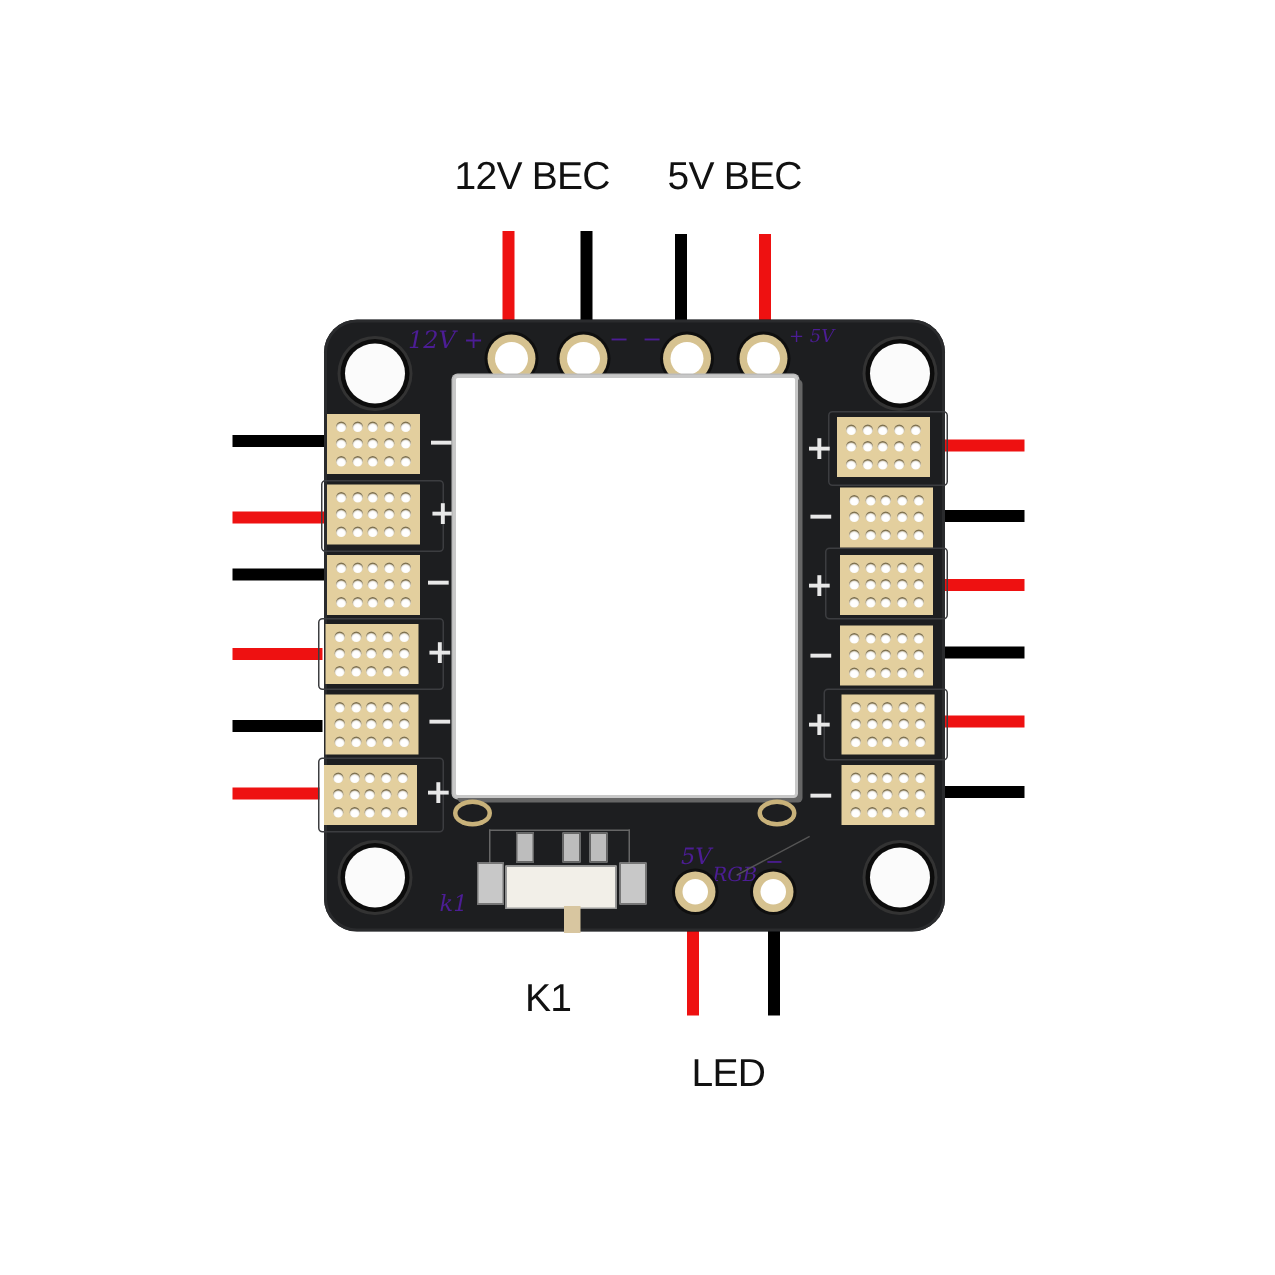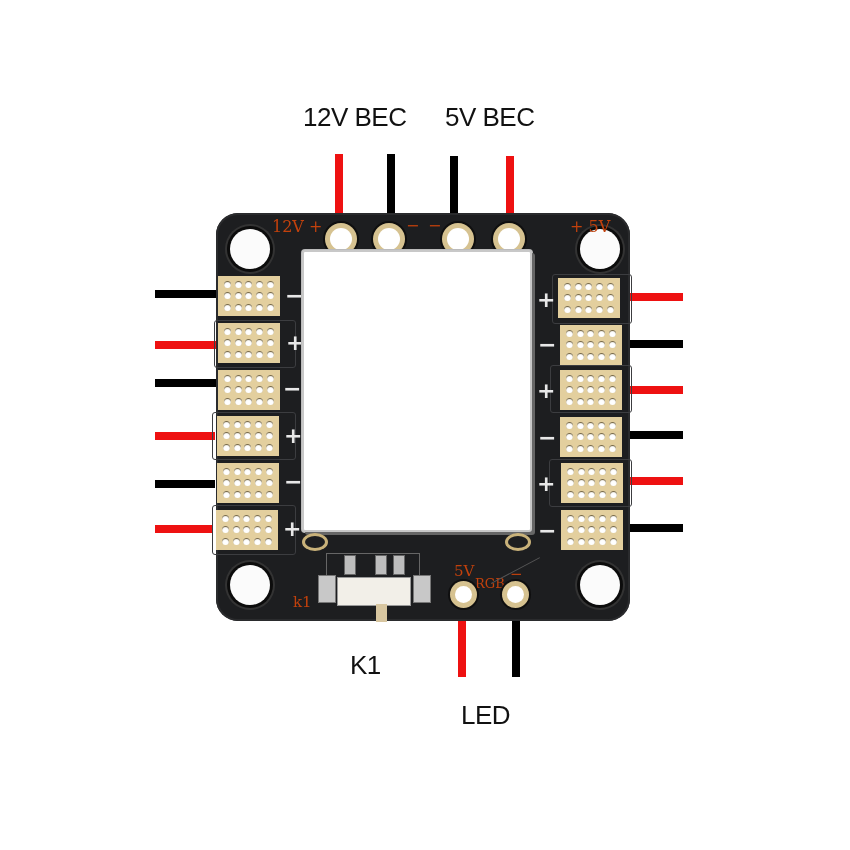--- a/index.html
+++ b/index.html
@@ -3,21 +3,21 @@
   <meta charset="utf-8">
   <style>
     html, body { margin: 0; padding: 0; background: #ffffff; }
     body { width: 850px; height: 850px; position: relative; overflow: hidden; font-family: "Liberation Sans", sans-serif; }
     .abs { position: absolute; }
     .label { position: absolute; color: #111; font-family: "Liberation Sans", sans-serif; font-size: 26px; letter-spacing: -0.5px; white-space: nowrap; }
     .wire { position: absolute; }
     .board { position: absolute; left: 216px; top: 213px; width: 414px; height: 408px; background: #1d1e20; border-radius: 22px; box-shadow: inset 0 0 0 2px #2a2b2d; }
     .mhole { position: absolute; width: 40px; height: 40px; border-radius: 50%; background: #fbfbfb; box-shadow: 0 0 0 3px #0c0c0c, 0 0 0 5px #333; }
     .pad-round { position: absolute; width: 22px; height: 22px; border-radius: 50%; background: #fff; box-shadow: 0 0 0 5px #d6c290, 0 0 0 7px #0f0f0f; }
-    .silk { position: absolute; color: #c2410c; font-family: "DejaVu Serif", serif; font-size: 15px; white-space: nowrap; }
+    .silk { position: absolute; color: #4c1d95; font-family: "DejaVu Serif", serif; font-size: 15px; white-space: nowrap; font-style: italic; }
     .padblock { position: absolute; width: 62px; height: 40px; background: #e3cf9e; display: grid; grid-template-columns: repeat(5, 1fr); grid-template-rows: repeat(3, 1fr); padding: 3px 4px; box-sizing: border-box; }
     .padblock .h { width: 7px; height: 7px; border-radius: 50%; background: #fff; margin: auto; box-shadow: inset 0 1px 1px #6b5a30; }
     .outline { position: absolute; border: 1.5px solid #3c3d40; border-radius: 3px; }
     .sign { position: absolute; color: #e8e8e8; font-family: "DejaVu Sans", sans-serif; font-size: 22px; font-weight: bold; line-height: 1; }
     .shield { position: absolute; left: 302px; top: 250px; width: 226px; height: 278px; background: #ffffff; border: 2px solid #c8c8c8; border-radius: 3px; box-shadow: 3px 3px 0 #666, 0 0 0 1px #bbb; }
     .switch-body { position: absolute; left: 337px; top: 577px; width: 72px; height: 27px; background: #f2efe8; border: 1px solid #999; }
     .switch-tab { position: absolute; width: 16px; height: 26px; background: #c8c8c8; border: 1px solid #777; }
     .switch-leg { position: absolute; width: 10px; height: 18px; background: #bdbdbd; border: 1px solid #666; }
     .switch-knob { position: absolute; left: 376px; top: 604px; width: 11px; height: 18px; background: #d8c6a0; }
   </style>
@@ -53,21 +53,21 @@
 
   <div class="mhole" style="left:14px; top:16px;"></div>
   <div class="mhole" style="left:364px; top:16px;"></div>
   <div class="mhole" style="left:14px; top:352px;"></div>
   <div class="mhole" style="left:364px; top:352px;"></div>
 </div>
 
 <div class="silk" style="left:272px; top:217px; font-size:16px;">12V +</div>
 <div class="silk" style="left:406px; top:216px; font-size:16px;">−</div>
 <div class="silk" style="left:428px; top:216px; font-size:16px;">−</div>
-<div class="silk" style="left:526px; top:217px; font-size:16px;margin-left:44px;">+ 5V</div>
+<div class="silk" style="left:526px; top:217px; font-size:12px;">+ 5V</div>
 
 <div class="pad-round" style="left:330px; top:228px;"></div>
 <div class="pad-round" style="left:378px; top:228px;"></div>
 <div class="pad-round" style="left:447px; top:228px;"></div>
 <div class="pad-round" style="left:498px; top:228px;"></div>
 
 <div class="outline" style="left:214px; top:320px; width:80px; height:46px;"></div>
 <div class="outline" style="left:212px; top:412px; width:82px; height:46px;"></div>
 <div class="outline" style="left:212px; top:505px; width:82px; height:48px;"></div>
 

